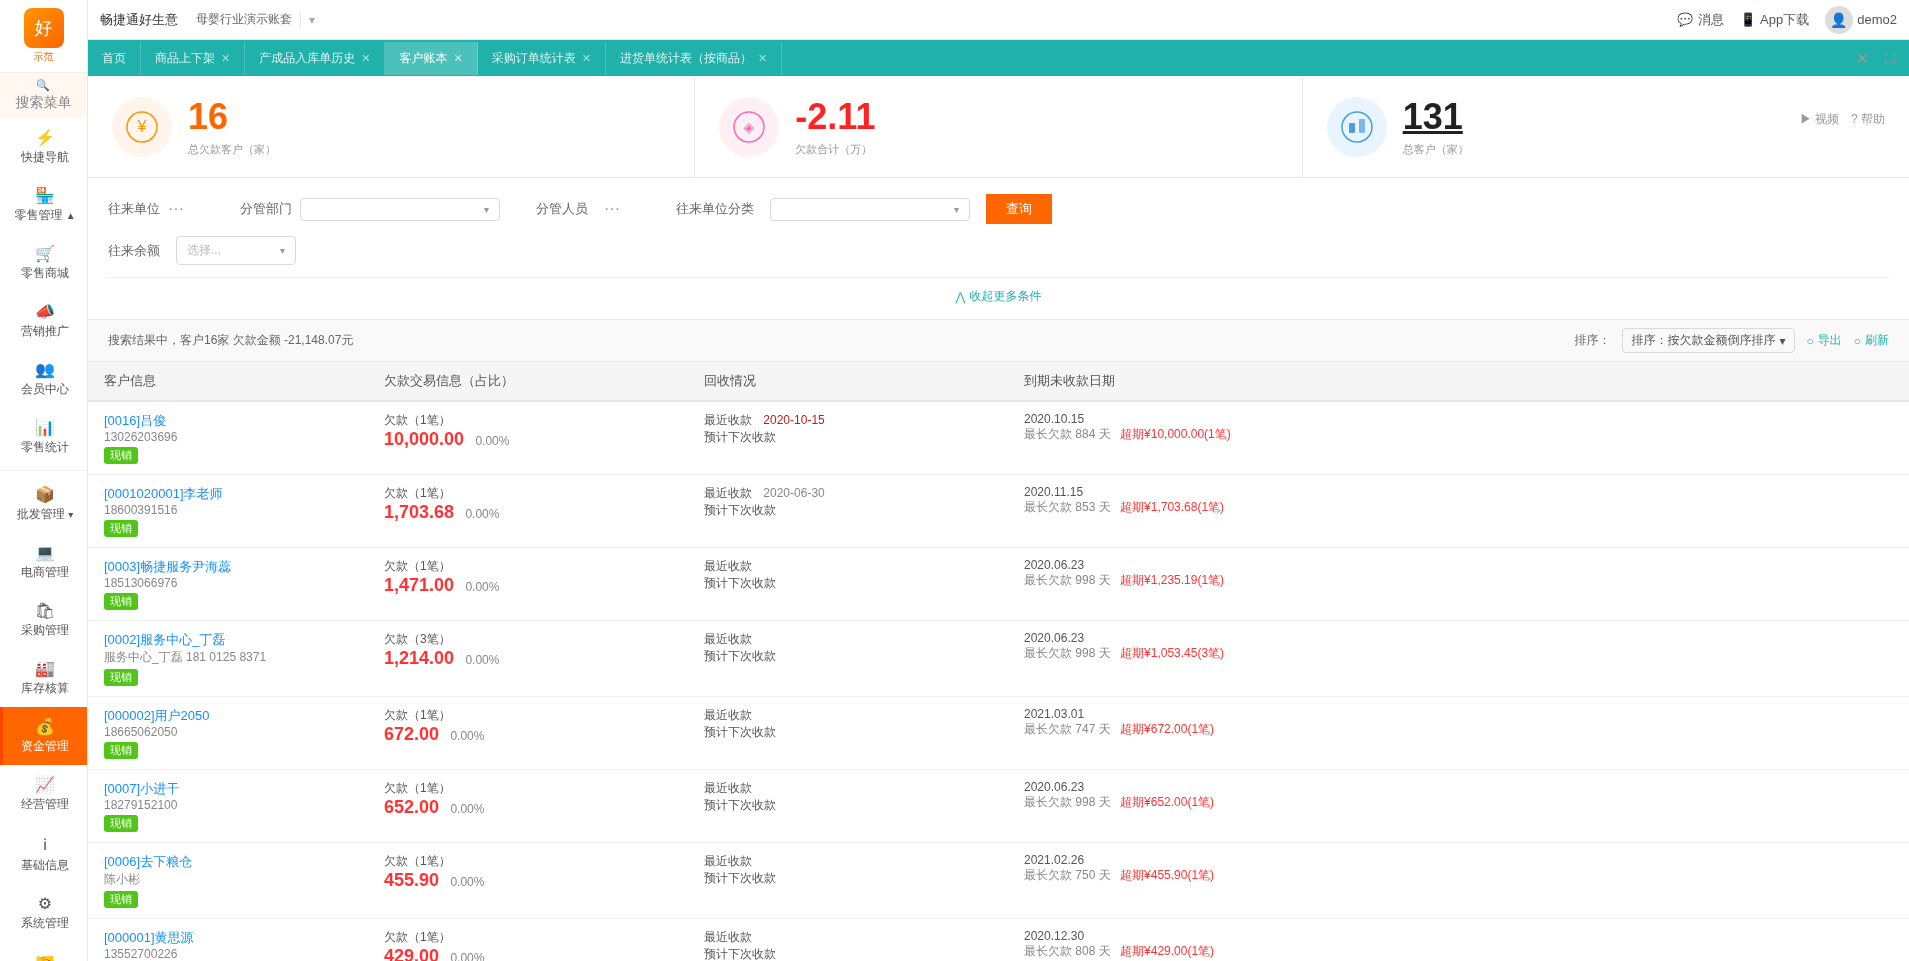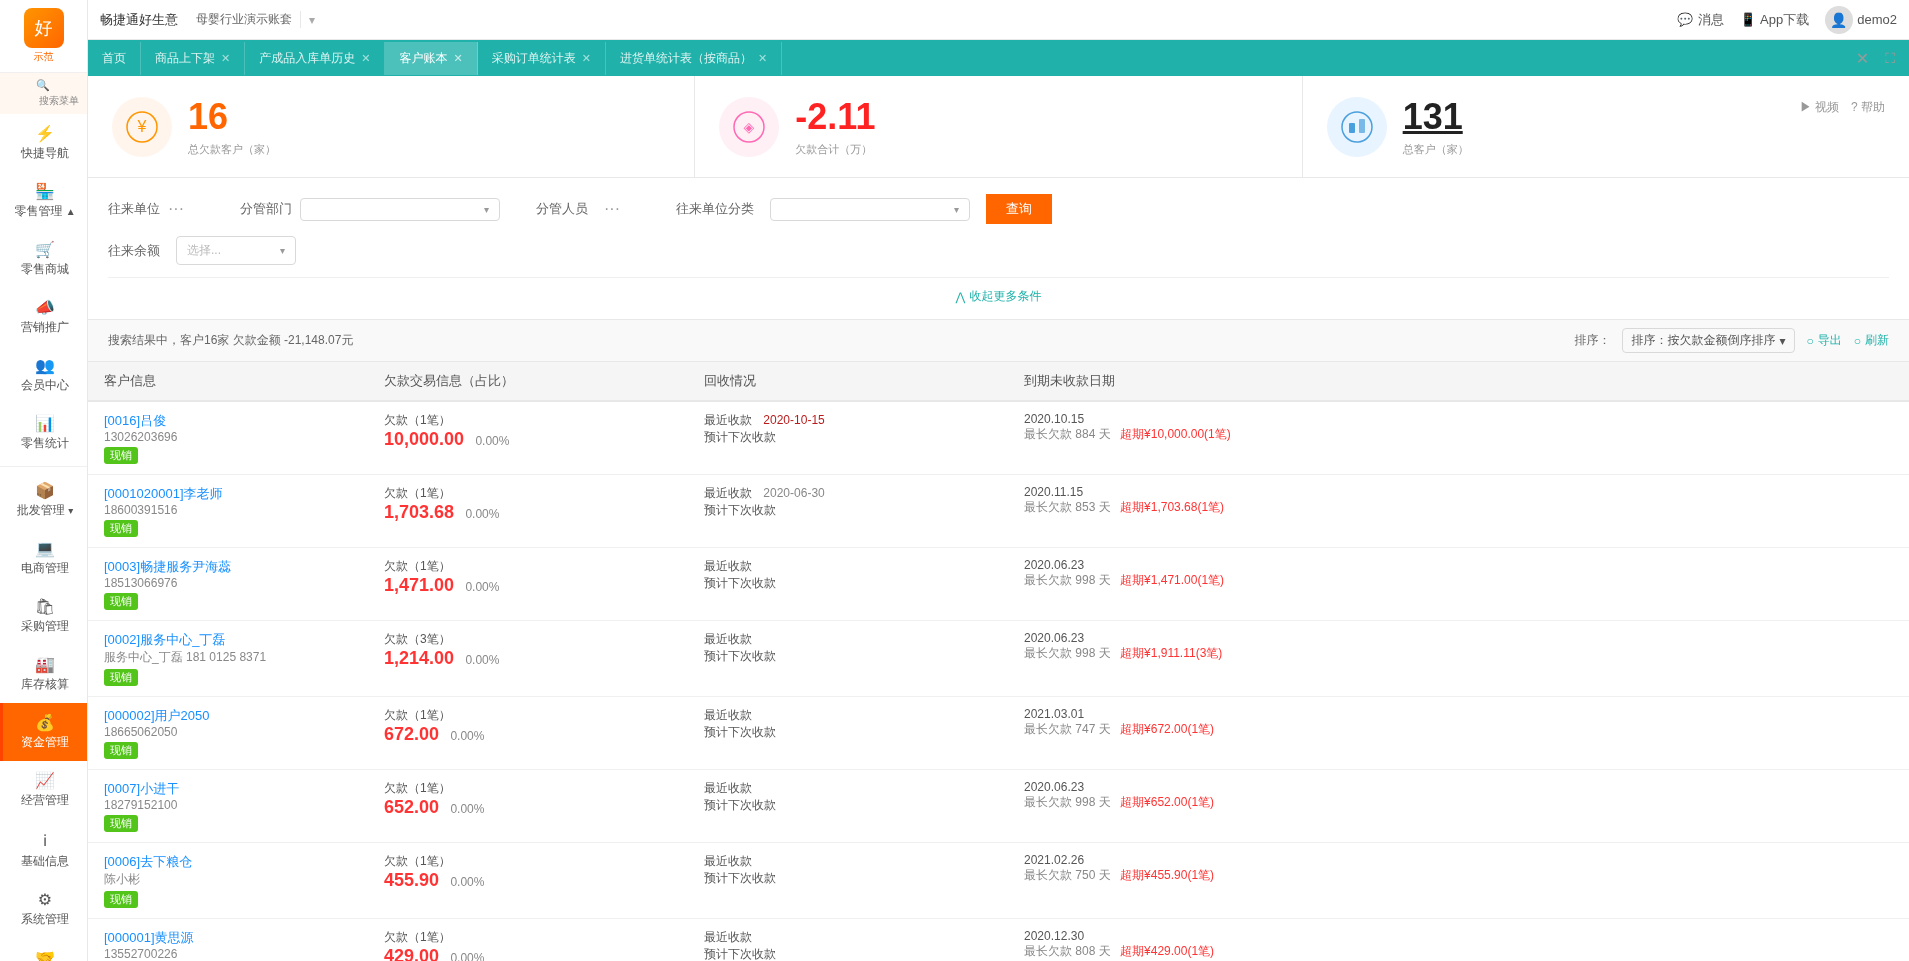--- a/index.html
+++ b/index.html
@@ -51,21 +51,21 @@
     .stat-card:last-child { border-right: none; }
     .stat-icon { width: 60px; height: 60px; border-radius: 50%; display: flex; align-items: center; justify-content: center; font-size: 28px; flex-shrink: 0; }
     .stat-icon.orange { background: #fff5ec; color: #ff9500; }
     .stat-icon.pink { background: #fff0f5; color: #ff69b4; }
     .stat-icon.blue { background: #e8f4ff; color: #4a9fdd; }
     .stat-value { font-size: 36px; font-weight: bold; }
     .stat-value.orange { color: #ff6600; }
     .stat-value.red { color: #ff2222; }
     .stat-value.dark { color: #222; }
     .stat-label { font-size: 11px; color: #999; margin-top: 4px; }
-    .stat-help { margin-left: auto; display: flex; gap: 12px; font-size: 12px; color: #999; cursor: pointer; align-self: flex-start; margin-top: 3px; }
+    .stat-help { margin-left: auto; display: flex; gap: 12px; font-size: 12px; color: #999; cursor: pointer; align-self: flex-start; margin-top: 15px; }
 
     
     .filter-area { background: #fff; padding: 16px 20px 8px; border-bottom: 1px solid #e8e8e8; }
     .filter-row { display: flex; align-items: center; gap: 16px; margin-bottom: 12px; flex-wrap: wrap; }
     .filter-item { display: flex; align-items: center; gap: 8px; }
     .filter-label { font-size: 13px; color: #666; white-space: nowrap; }
     .filter-select { border: 1px solid #d9d9d9; border-radius: 4px; padding: 5px 10px; font-size: 12px; min-width: 160px; outline: none; color: #333; background: #fff; cursor: pointer; display: flex; align-items: center; justify-content: space-between; }
     .filter-dots { color: #999; font-size: 16px; cursor: pointer; }
     .filter-arrow-down { color: #999; font-size: 10px; }
     .filter-search-btn { background: #ff6600; color: #fff; border: none; border-radius: 0; padding: 6px 20px; font-size: 13px; cursor: pointer; white-space: nowrap; }
@@ -110,21 +110,21 @@
 
 <div class="app-container">
 
   <div class="sidebar">
     <div class="sidebar-logo">
       <div class="sidebar-logo-icon">好</div>
       <div class="sidebar-logo-text">示范</div>
     </div>
     <div class="sidebar-search">
       <span>🔍</span>
-      <div style="font-size:10px;color:#888;margin-top:2px;text-align:right;">搜索菜单</div>
+      <div style="font-size:14px;color:#888;margin-top:2px;">搜索菜单</div>
     </div>
     <div class="sidebar-nav">
       <div class="sidebar-item">
         <span class="nav-icon">⚡</span>
         <span>快捷导航</span>
       </div>
       <div class="sidebar-item">
         <span class="nav-icon">🏪</span>
         <span>零售管理</span>
         <span class="arrow">▲</span>
@@ -438,21 +438,21 @@
           
         </div>
         <div>
           <span style="color:#555;font-size:12px;">预计下次收款</span>
         </div>
       </td>
       <td class="col-due">
         <div style="color:#555;font-size:12px;">2020.06.23</div>
         <div>
           <span class="overdue-days">最长欠款 998 天</span>
-          <span class="overdue-text" style="margin-left:6px;">超期¥1,471.00(1笔)</span>
+          <span class="overdue-text" style="margin-left:6px;">超期¥1,235.19(1笔)</span>
         </div>
       </td>
     </tr>
               <tr>
       <td class="col-customer">
         <div class="customer-name">[0002]服务中心_丁磊</div>
         <div class="customer-phone">服务中心_丁磊  181 0125 8371</div>
         <span class="tag-now">现销</span>
       </td>
       <td class="col-debt">
@@ -468,21 +468,21 @@
           
         </div>
         <div>
           <span style="color:#555;font-size:12px;">预计下次收款</span>
         </div>
       </td>
       <td class="col-due">
         <div style="color:#555;font-size:12px;">2020.06.23</div>
         <div>
           <span class="overdue-days">最长欠款 998 天</span>
-          <span class="overdue-text" style="margin-left:6px;">超期¥1,911.11(3笔)</span>
+          <span class="overdue-text" style="margin-left:6px;">超期¥1,053.45(3笔)</span>
         </div>
       </td>
     </tr>
               <tr>
       <td class="col-customer">
         <div class="customer-name">[000002]用户2050</div>
         <div class="customer-phone">18665062050</div>
         <span class="tag-now">现销</span>
       </td>
       <td class="col-debt">

